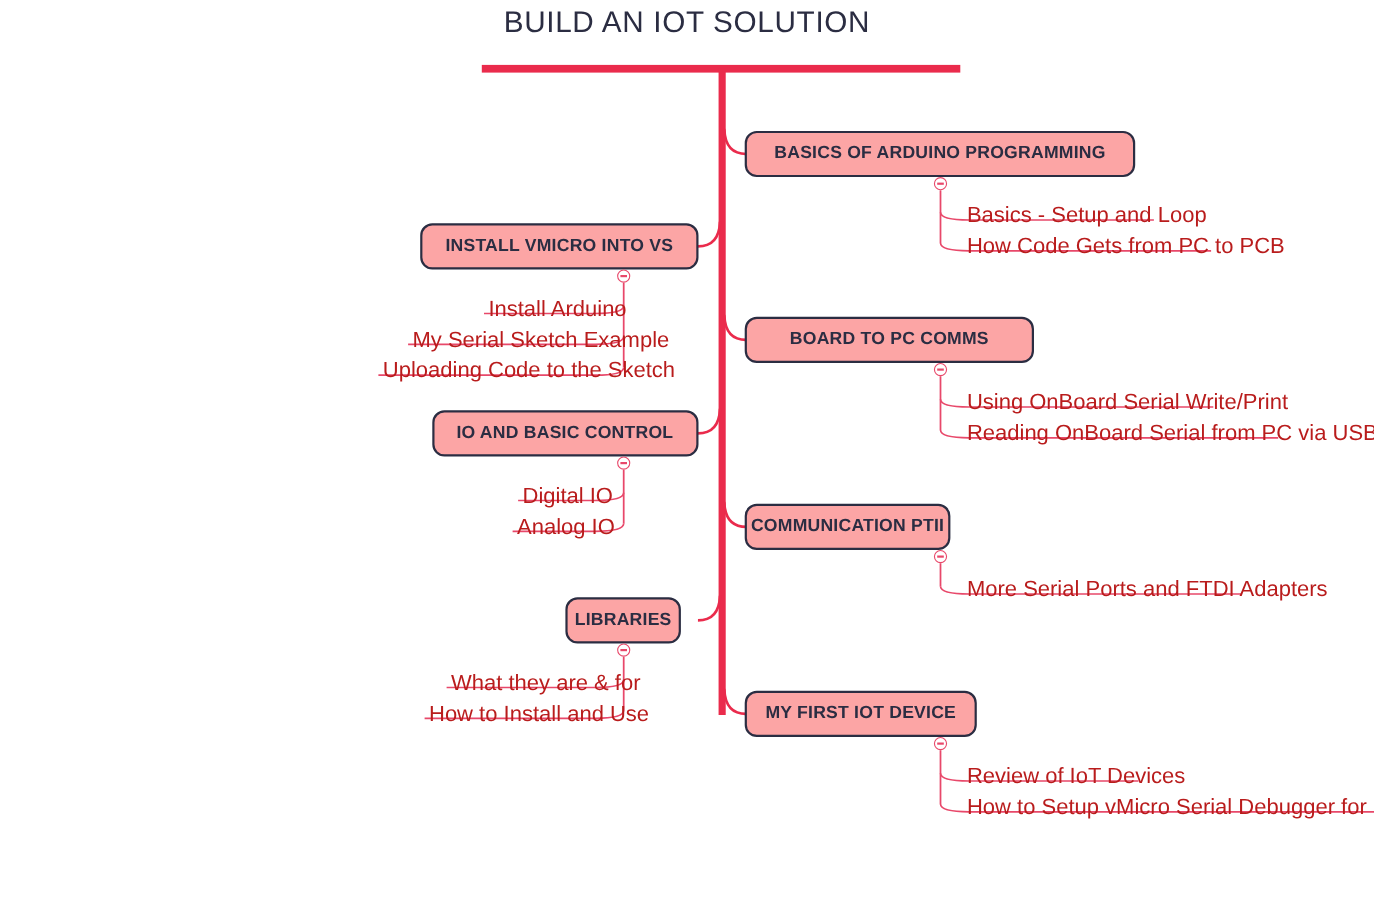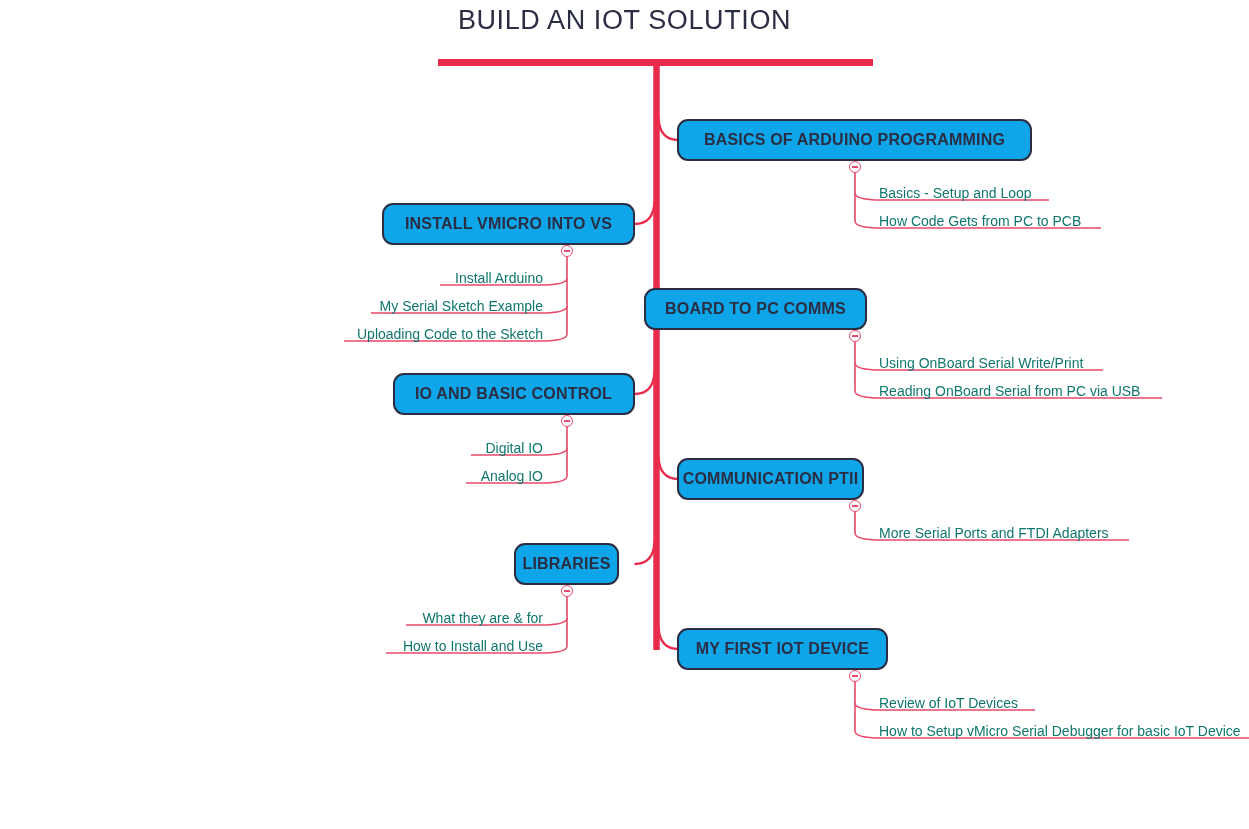--- a/index.html
+++ b/index.html
@@ -45,21 +45,21 @@
     top: 0;
     width: 1249px;
     height: 829px;
     pointer-events: none;
   }
 
   
   .node-box {
     position: absolute;
     box-sizing: border-box;
-    background: #0ea5e9;
+    background: #fca5a5;
     border: 2.4px solid #2b2d42;
     border-radius: 11px;
     display: flex;
     align-items: center;
     justify-content: center;
     padding: 0 17px;
     height: 42px;
     white-space: nowrap;
   }
   .node-box .node-label {
@@ -88,22 +88,22 @@
     top: 50%;
     height: 1.2px;
     margin-top: -0.6px;
     background: #e8486a;
   }
 
   
   .leaf {
     position: absolute;
     white-space: nowrap;
-    font-size: 14px;
-    color: #0f766e;
+    font-size: 20px;
+    color: #b91c1c;
     line-height: 1;
   }
   .leaf.right { text-align: left; }
   .leaf.left  { text-align: right; }
 </style>
 </head>
 <body>
 
 <div id="root-title">BUILD AN IOT SOLUTION</div>
 <div id="root-bar"></div>
@@ -148,21 +148,21 @@
     <div class="collapse-toggle" style="left: 849px; top: 161px;"></div>
     <div class="leaf right" style="top: 186px; left: 879px;">Basics - Setup and Loop</div>
     <div class="leaf right" style="top: 214px; left: 879px;">How Code Gets from PC to PCB</div>
     <div class="node-box" style="top: 203px; left: 382px; width: 253px;">
       <span class="node-label">INSTALL VMICRO INTO VS</span>
     </div>
     <div class="collapse-toggle" style="left: 561px; top: 245px;"></div>
     <div class="leaf left" style="top: 271px; left: 444px; width: 99px;">Install Arduino</div>
     <div class="leaf left" style="top: 299px; left: 375px; width: 168px;">My Serial Sketch Example</div>
     <div class="leaf left" style="top: 327px; left: 348px; width: 195px;">Uploading Code to the Sketch</div>
-    <div class="node-box" style="top: 288px; left: 644px; width: 223px;">
+    <div class="node-box" style="top: 288px; left: 677px; width: 263px;">
       <span class="node-label">BOARD TO PC COMMS</span>
     </div>
     <div class="collapse-toggle" style="left: 849px; top: 330px;"></div>
     <div class="leaf right" style="top: 356px; left: 879px;">Using OnBoard Serial Write/Print</div>
     <div class="leaf right" style="top: 384px; left: 879px;">Reading OnBoard Serial from PC via USB</div>
     <div class="node-box" style="top: 373px; left: 393px; width: 242px; padding-left: 16px;">
       <span class="node-label">IO AND BASIC CONTROL</span>
     </div>
     <div class="collapse-toggle" style="left: 561px; top: 415px;"></div>
     <div class="leaf left" style="top: 441px; left: 475px; width: 68px;">Digital IO</div>

